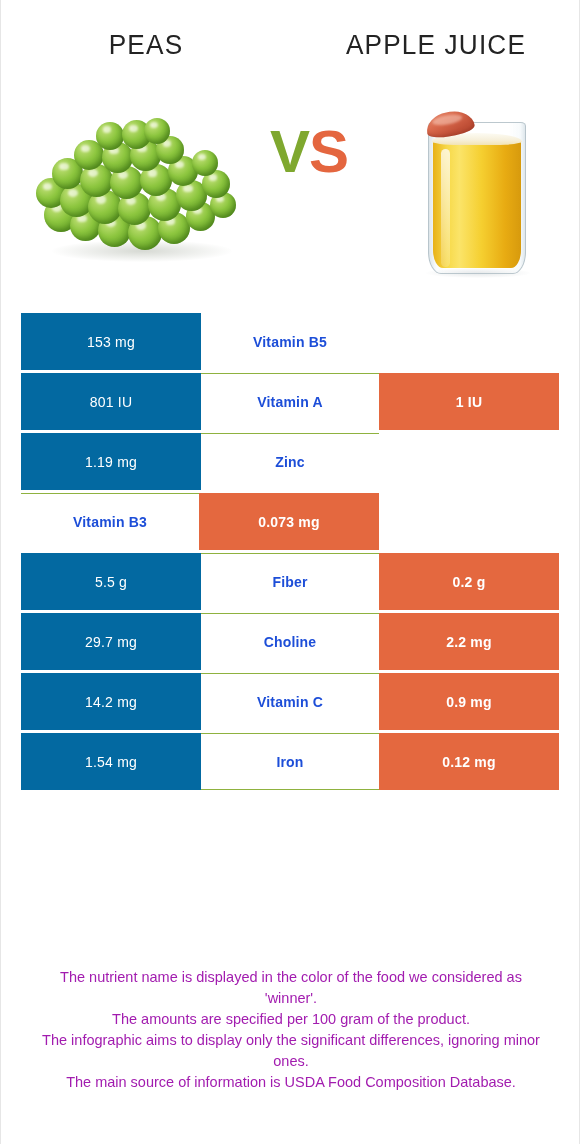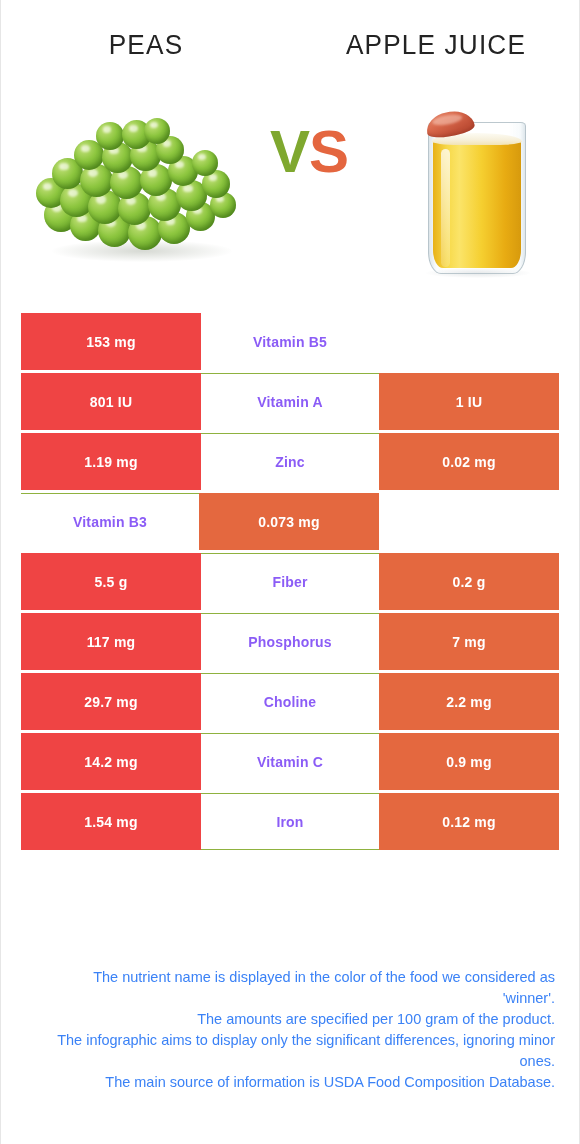--- a/index.html
+++ b/index.html
@@ -211,54 +211,54 @@
   .row:last-child { margin-bottom: 0; }
   .cell {
     display: flex;
     align-items: center;
     justify-content: center;
     box-sizing: border-box;
     font-size: 14px;
   }
   .cell-left {
     width: 180px;
-    background: #ef4444;
+    background: #0369a1;
     color: #ffffff;
-    font-weight: bold;
+    font-weight: normal;
     letter-spacing: 0.2px;
   }
   .cell-mid {
     width: 178px;
     background: #ffffff;
-    color: #8b5cf6;
+    color: #1d4ed8;
     font-weight: bold;
     letter-spacing: 0.2px;
     border-top: 1px solid #8FB23F;
   }
   .row:first-child .cell-mid { border-top: 0; }
   .row:last-child .cell-mid { border-bottom: 1px solid #8FB23F; }
   .cell-right {
     width: 180px;
     background: #E4683F;
     color: #ffffff;
     font-weight: bold;
     letter-spacing: 0.2px;
   }
 
   
   .footer {
     position: absolute;
     left: 26px;
     top: 967px;
     width: 528px;
-    text-align: right;
+    text-align: center;
     font-family: "Liberation Sans", sans-serif;
     font-size: 14.5px;
     line-height: 21px;
-    color: #3b82f6;
+    color: #a21caf;
   }
   .footer p { margin: 0; }
 </style>
 </head>
 <body>
 
 <div class="page">
 
   <div class="header">
     <div class="food-title left">PEAS</div>
@@ -327,39 +327,33 @@
 
     <div class="row">
       <div class="cell cell-left">801 IU</div>
       <div class="cell cell-mid">Vitamin A</div>
       <div class="cell cell-right">1 IU</div>
     </div>
 
     <div class="row">
       <div class="cell cell-left">1.19 mg</div>
       <div class="cell cell-mid">Zinc</div>
-      <div class="cell cell-right">0.02 mg</div>
     </div>
 
     <div class="row">
       <div class="cell cell-mid">Vitamin B3</div>
       <div class="cell cell-right">0.073 mg</div>
     </div>
 
     <div class="row">
       <div class="cell cell-left">5.5 g</div>
       <div class="cell cell-mid">Fiber</div>
       <div class="cell cell-right">0.2 g</div>
     </div>
 
-    <div class="row">
-      <div class="cell cell-left">117 mg</div>
-      <div class="cell cell-mid">Phosphorus</div>
-      <div class="cell cell-right">7 mg</div>
-    </div>
 
     <div class="row">
       <div class="cell cell-left">29.7 mg</div>
       <div class="cell cell-mid">Choline</div>
       <div class="cell cell-right">2.2 mg</div>
     </div>
 
     <div class="row">
       <div class="cell cell-left">14.2 mg</div>
       <div class="cell cell-mid">Vitamin C</div>

